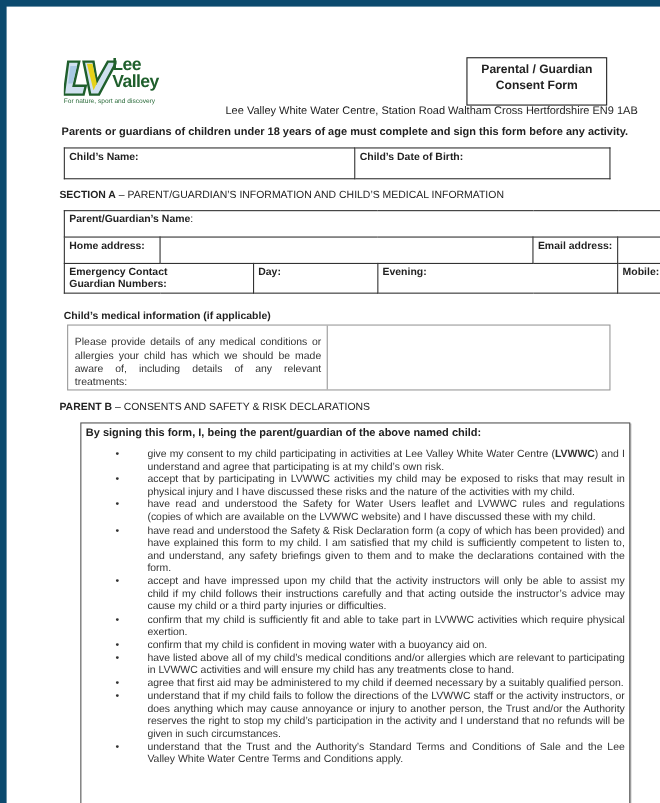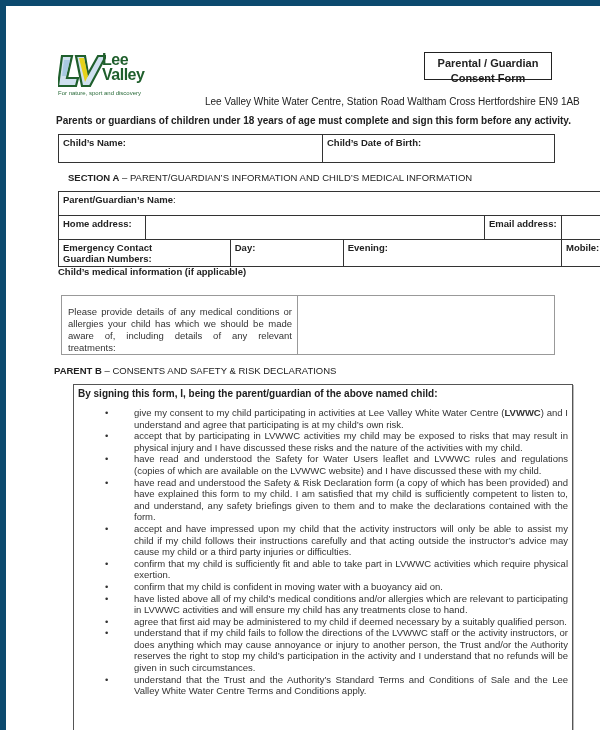--- a/index.html
+++ b/index.html
@@ -8,35 +8,35 @@
   .page { position:absolute; left:0; top:0; width:598px; height:728px;
           border:6px solid #0c4a6e; background:#fff; }
   .abs { position:absolute; }
 
   
   .logo { left:52px; top:46px; width:104px; height:52px; }
   .logo-mark { left:0; top:2px; width:48px; height:34px; }
   .logo-name { left:44px; top:0; font-weight:bold; color:#1f5f2c; font-size:16px; line-height:15px; letter-spacing:-0.5px; }
   .logo-tag { left:0; top:38px; font-size:6px; color:#2a6b3a; white-space:nowrap; }
 
-  .title-box { left:418px; top:46px; width:128px; height:28px; border:1px solid #222;
+  .title-box { left:418px; top:46px; width:128px; height:44px; border:1px solid #222;
                text-align:center; font-weight:bold; font-size:11px; line-height:15px; padding-top:3px; box-sizing:border-box; }
   .address { left:199px; top:90px; font-size:10px; color:#222; white-space:nowrap; }
 
   .intro { left:50px; top:109px; font-size:10px; font-weight:bold; white-space:nowrap; }
 
   table.form { border-collapse:collapse; position:absolute; font-size:9.5px; }
   table.form td { border:1px solid #333; padding:2px 4px; vertical-align:top; }
   .lbl { font-weight:bold;margin-top:43px; }
 
-  .secA { left:48px; top:166px; font-size:9.5px; white-space:nowrap;margin-left:14px; }
+  .secA { left:48px; top:166px; font-size:9.5px; white-space:nowrap; }
   .secB { left:48px; top:359px; font-size:9.5px; white-space:nowrap; }
   .secA b, .secB b { font-weight:bold; }
 
-  .medlabel { left:52px; top:260px; font-size:9.5px; font-weight:bold; }
+  .medlabel { left:52px; top:276px; font-size:9.5px; font-weight:bold; }
 
   .medbox { left:55px; top:289px; width:492px; height:58px; border:1px solid #999; }
   .medbox .left { position:absolute; left:0; top:0; width:236px; height:58px; border-right:1px solid #999;
                   box-sizing:border-box; padding:10px 5px 0 6px; font-size:9.5px; line-height:12px; text-align:justify; color:#333; }
 
   .consent { left:39px; top:378px; width:500px; height:380px; border:1px solid #555; box-shadow:1px 1px 0 #bbb; box-sizing:border-box;margin-left:28px; }
   .consent-head { position:absolute; left:4px; top:3px; font-size:10px; font-weight:bold; }
   .consent ul { position:absolute; left:0; top:22px; margin:0; padding:0 6px 0 31px; list-style:none; width:500px; box-sizing:border-box; }
   .consent li { position:relative; font-size:9.5px; line-height:11.6px; color:#333; text-align:justify; margin-bottom:0; padding-left:29px; }
   .consent li::before { content:"•"; position:absolute; left:0; top:0; }

